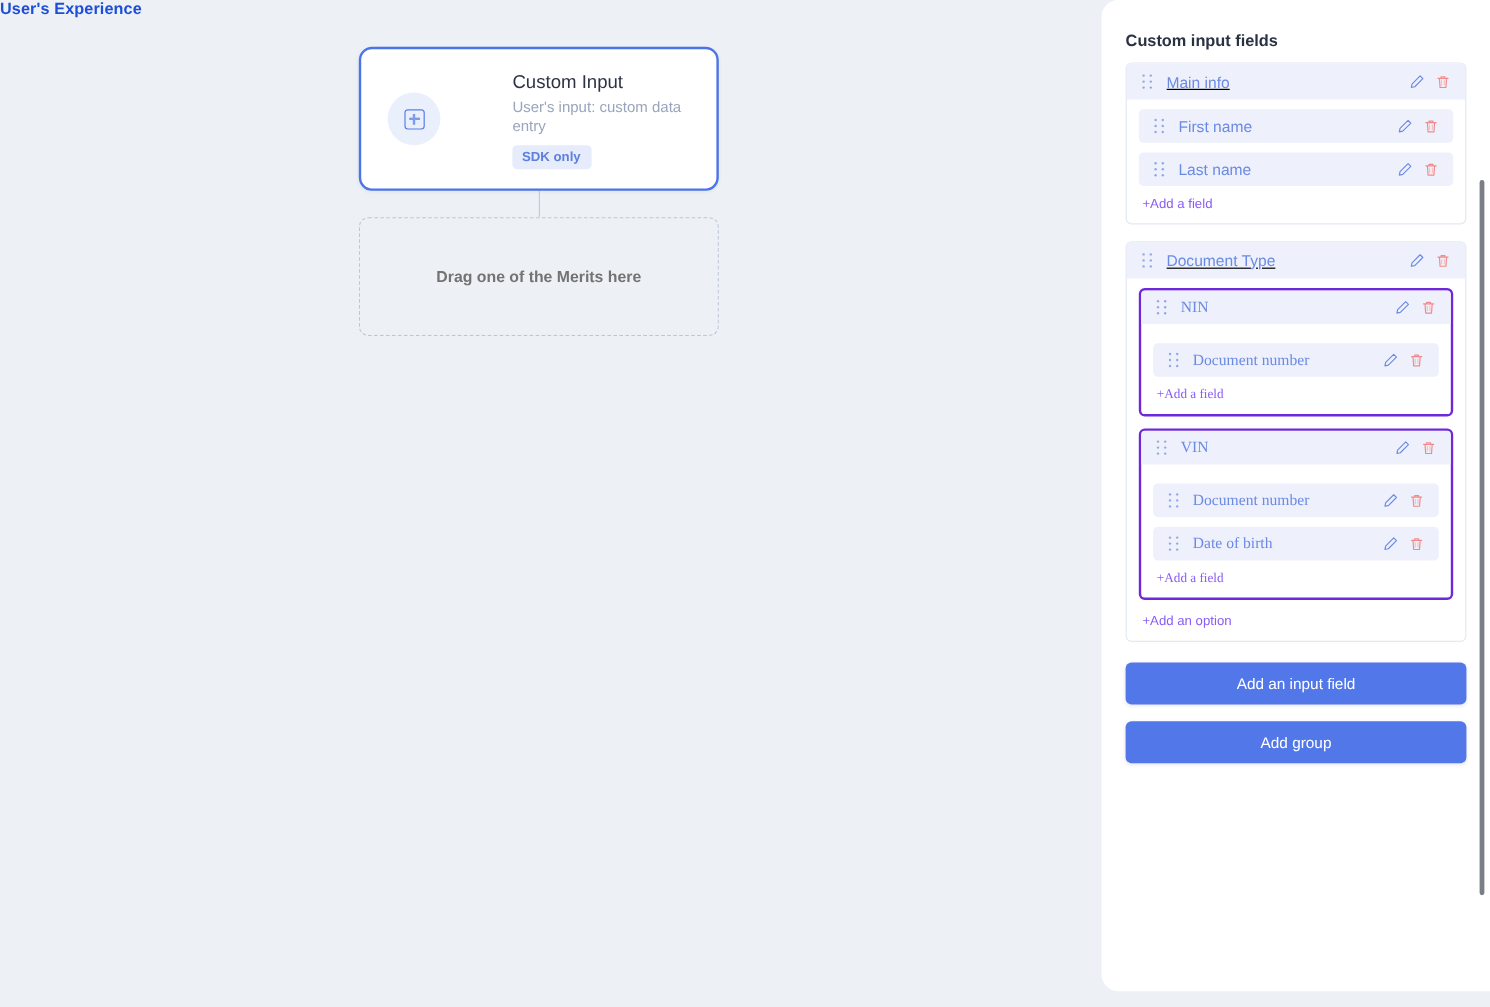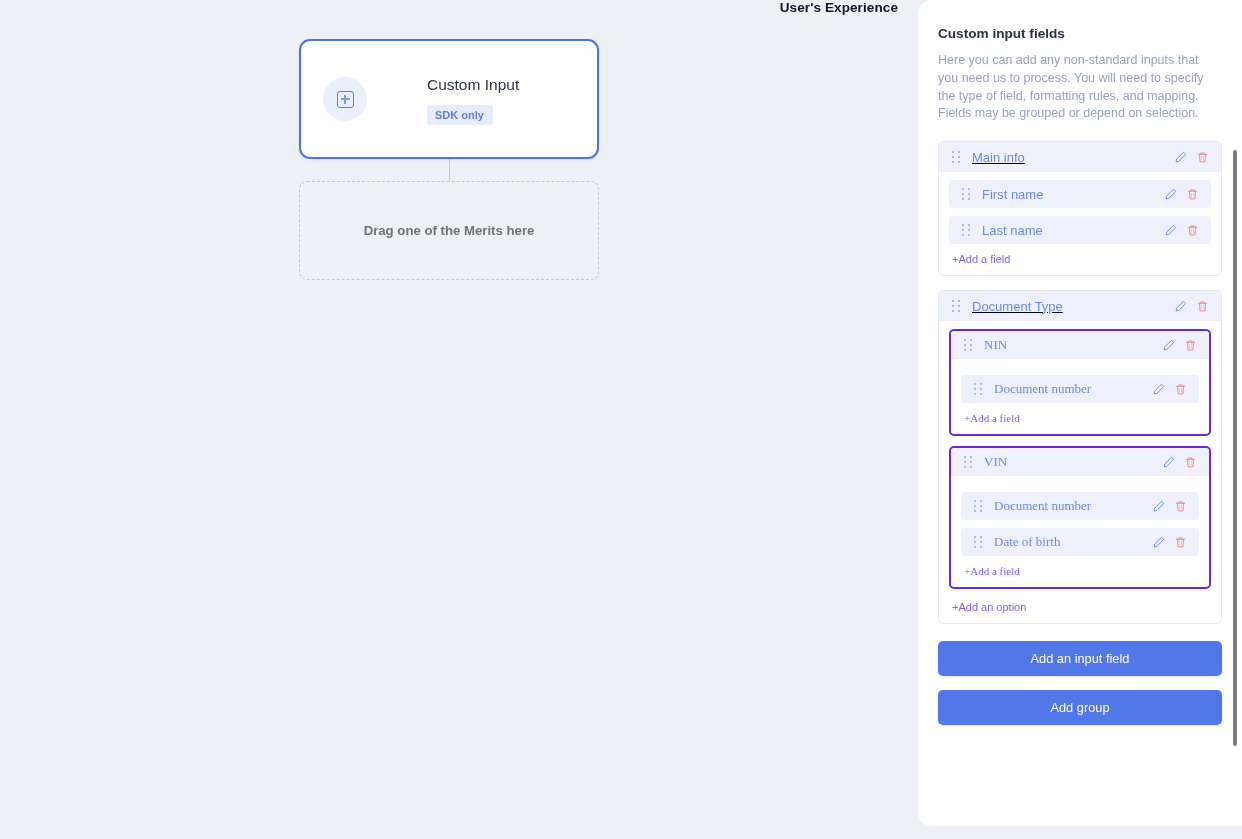--- a/index.html
+++ b/index.html
@@ -23,24 +23,24 @@
     width: 918px;
     height: 839px;
     background: #edf0f5;
   }
 
   .canvas-title {
     position: absolute;
     left: 0;
     top: 0;
     width: 898px;
-    text-align: right;
+    text-align: left;
     font-size: 13.5px;
     font-weight: bold;
-    color: #0f172a;
+    color: #1d4ed8;
     letter-spacing: 0.1px;
   }
 
   .flow-col {
     position: absolute;
     left: 299px;
     top: 39px;
     width: 300px;
   }
 
@@ -314,38 +314,38 @@
   <div class="canvas-title">User's Experience</div>
 
   <div class="flow-col">
 
     <div class="node-card">
       <div class="node-icon-wrap">
         <div class="plus-box"></div>
       </div>
       <div class="node-text">
         <div class="node-title">Custom Input</div>
+        <div class="node-sub">User's input: custom data entry</div>
         <span class="node-badge">SDK only</span>
       </div>
     </div>
 
     <div class="connector"></div>
 
     <div class="dropzone">
       <span>Drag one of the Merits here</span>
     </div>
 
   </div>
 </div>
 
 <div class="panel">
   <div class="panel-inner">
 
     <div class="panel-title">Custom input fields</div>
-    <div class="panel-desc">Here you can add any non-standard inputs that you need us to process. You will need to specify the type of field, formatting rules, and mapping. Fields may be grouped or depend on selection.</div>
 
     <div class="group">
       <div class="row">
         <span class="grip">
             <i></i>
             <i></i>
             <i></i>
             <i></i>
             <i></i>
             <i></i>

